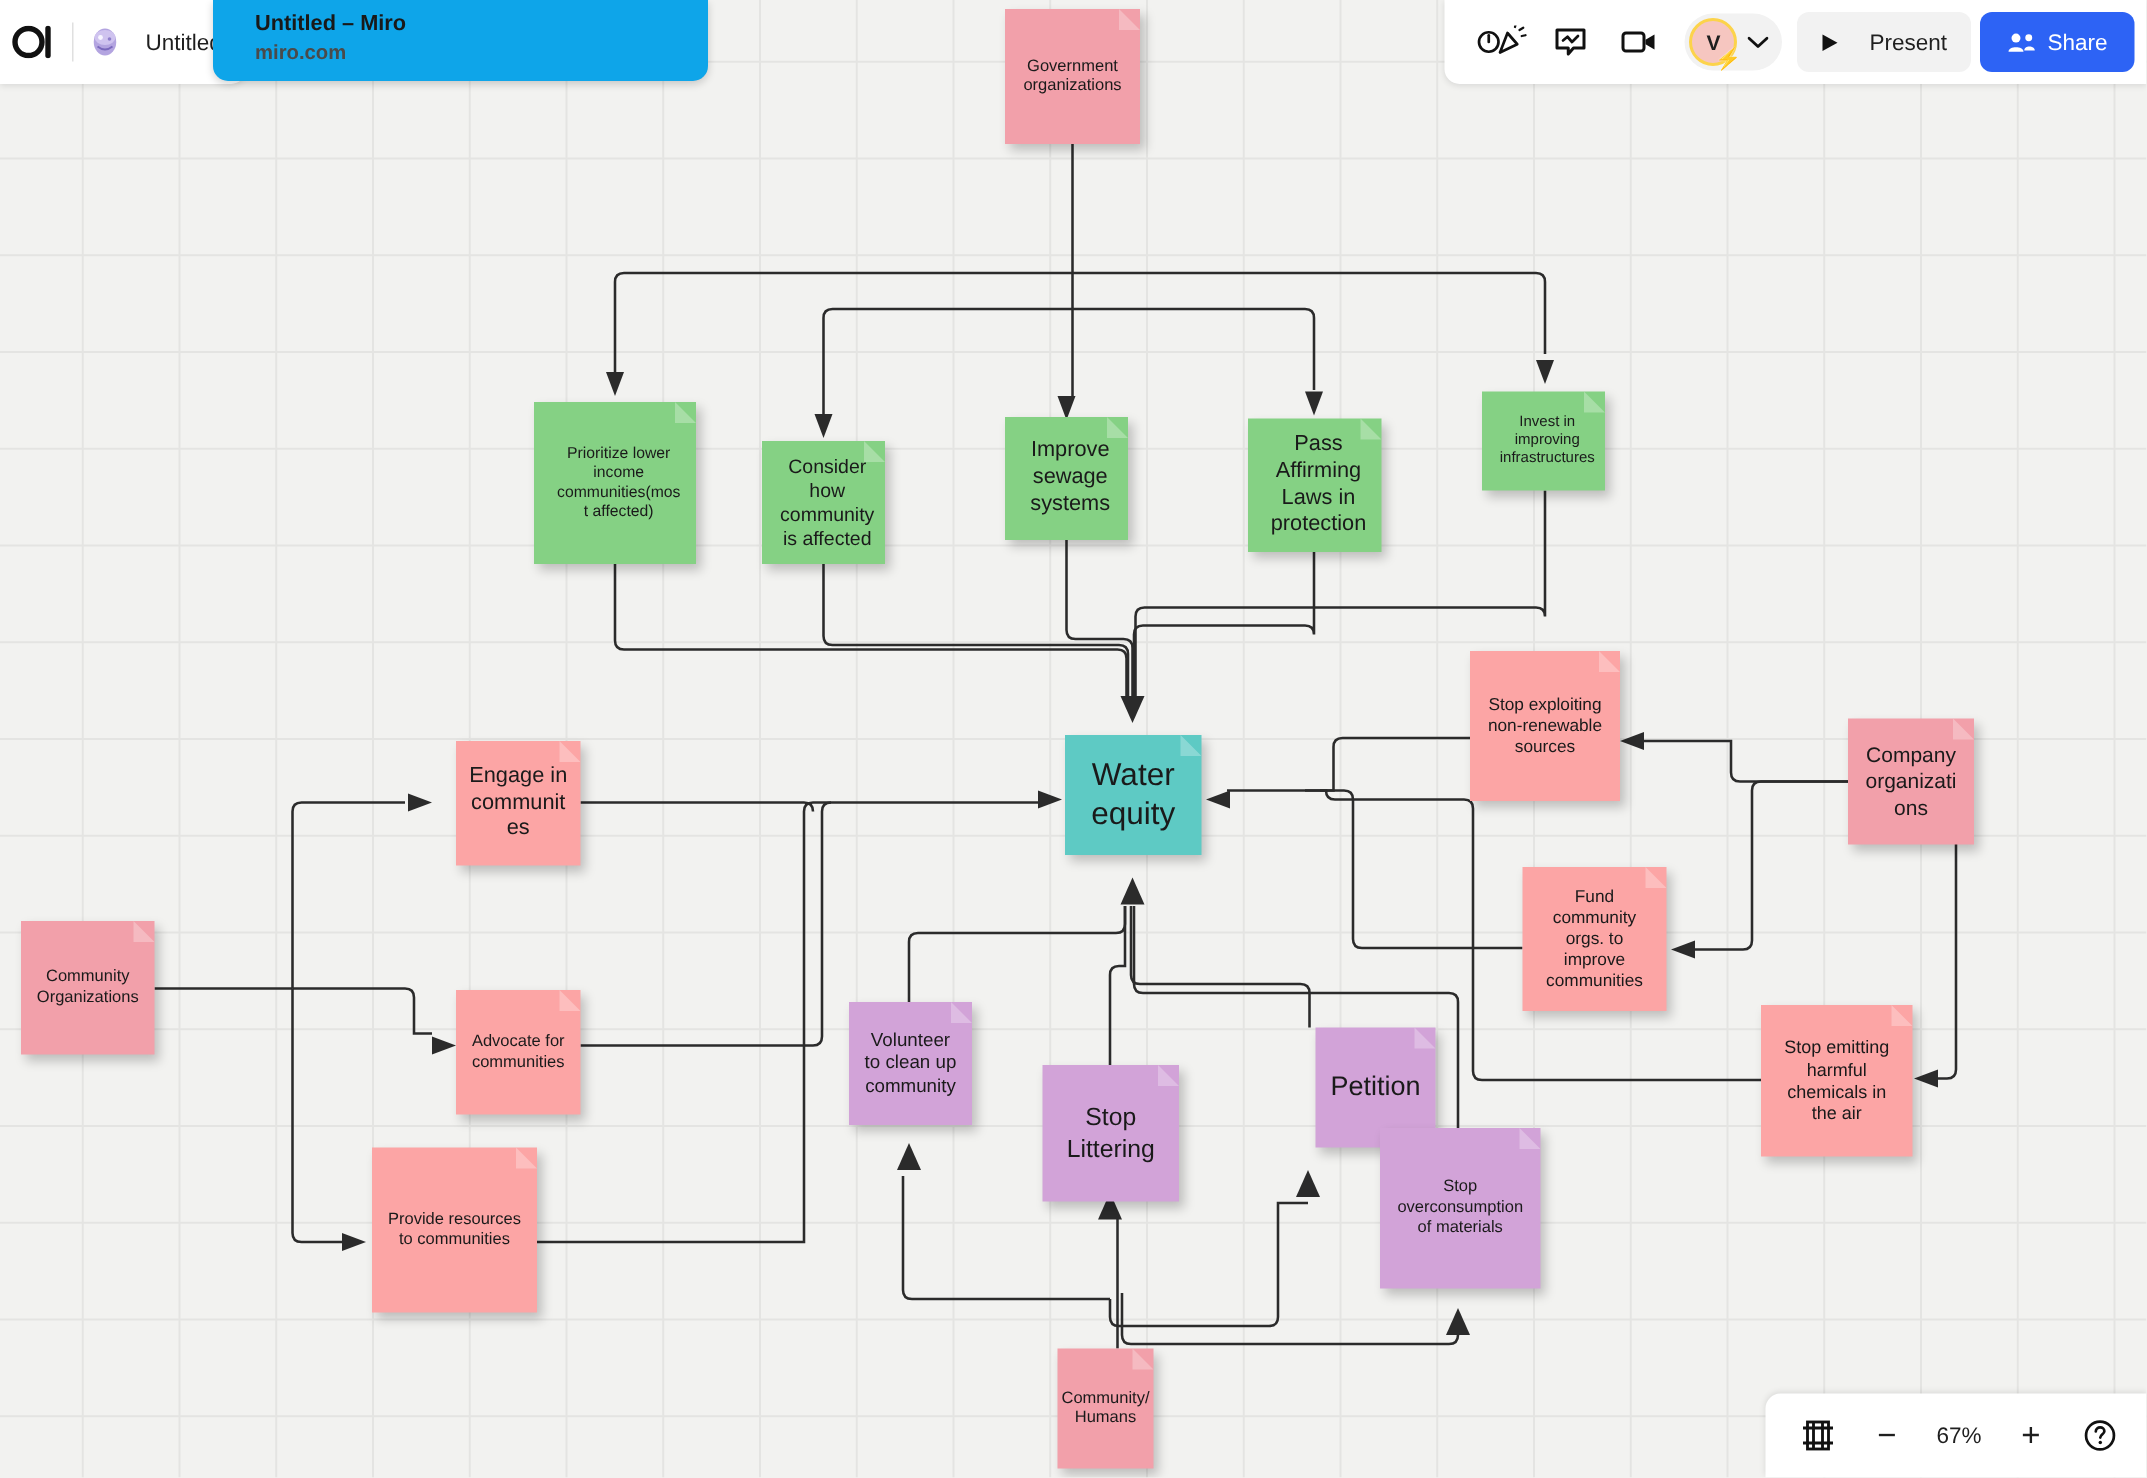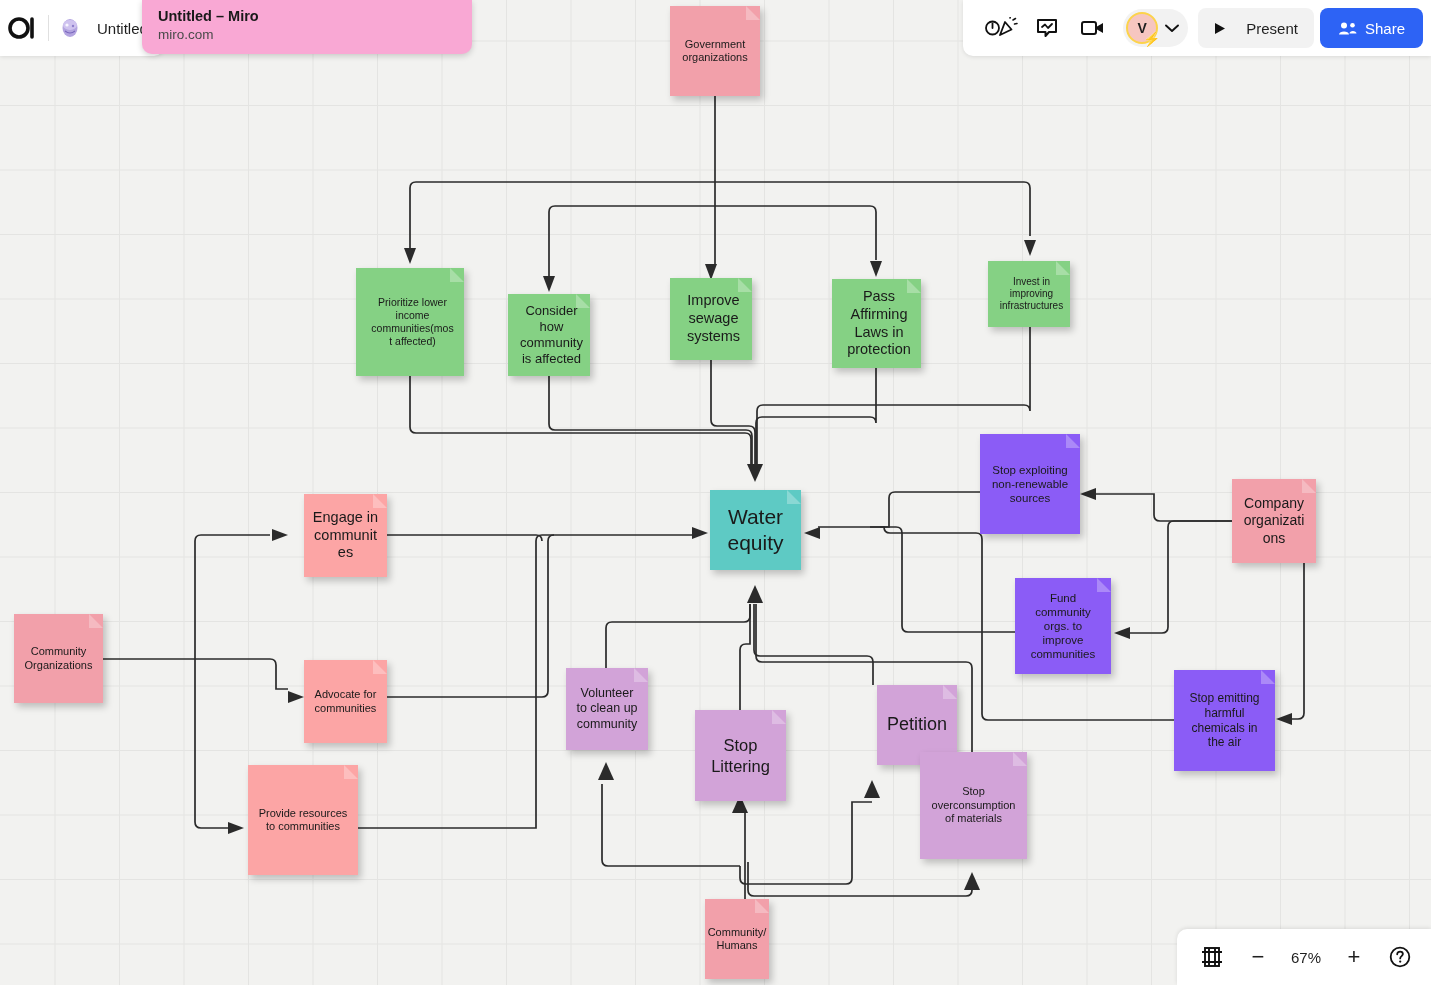--- a/index.html
+++ b/index.html
@@ -45,21 +45,21 @@
     position:absolute; top:0; right:0;
     border-width:0 14px 14px 0;
     border-style:solid;
     border-color: transparent transparent rgba(255,255,255,.28) transparent;
     pointer-events:none;
   }
   .pink   { background: #f2a0aa; }
   .green  { background: #85d184; padding-left: 12px; }
   .yellow { background: #fca5a5; }
   .teal   { background: #5ecac4; }
-  .orange { background: #8b5cf6; }
+  .orange { background: #fca5a5; }
   .purple { background: #d2a3d8; }
 
   
   #topbar-left {
     position: absolute; left: 0; top: 0; height: 56px;
     display: flex; align-items: center; gap: 0px;
     background: #ffffff; border-radius: 0 0 10px 0;
     padding-left: 0px; padding-right: 16px;
     box-shadow: 0 1px 4px rgba(0,0,0,.10);
     z-index: 20;
@@ -72,28 +72,28 @@
     font-size: 17px; background: transparent;
   }
   #board-title {
     font-size: 15px; color: #1f1f1f; margin-left: 14px;
     white-space: nowrap; max-width: 150px; overflow: hidden;
   }
 
   #tooltip {
     position: absolute; left: 142px; top: 0px;
     width: 330px; height: 54px;
-    background: #f9a8d4;
+    background: #0ea5e9;
     border-radius: 0 0 10px 10px;
-    padding: 6px 14px 8px 16px;
+    padding: 6px 14px 8px 28px;
     box-shadow: 0 2px 6px rgba(0,0,0,.18);
     z-index: 40;
   }
   #tooltip .t1 { font-size: 14.5px; font-weight: bold; color: #191919; line-height: 1.4;}
-  #tooltip .t2 { font-size: 13.5px; color: #4a4a4a; line-height:1.35; }
+  #tooltip .t2 { font-size: 13.5px; color: #4a4a4a; line-height:1.35;font-weight:bold; }
 
   #topbar-right {
     position: absolute; right: 0; top: 0; height: 56px;
     display: flex; align-items: center; gap: 6px;
     background: #ffffff; border-radius: 0 0 0 10px;
     padding: 0 8px 0 18px;
     box-shadow: 0 1px 4px rgba(0,0,0,.10);
     z-index: 20;
   }
   .tb-icon {

